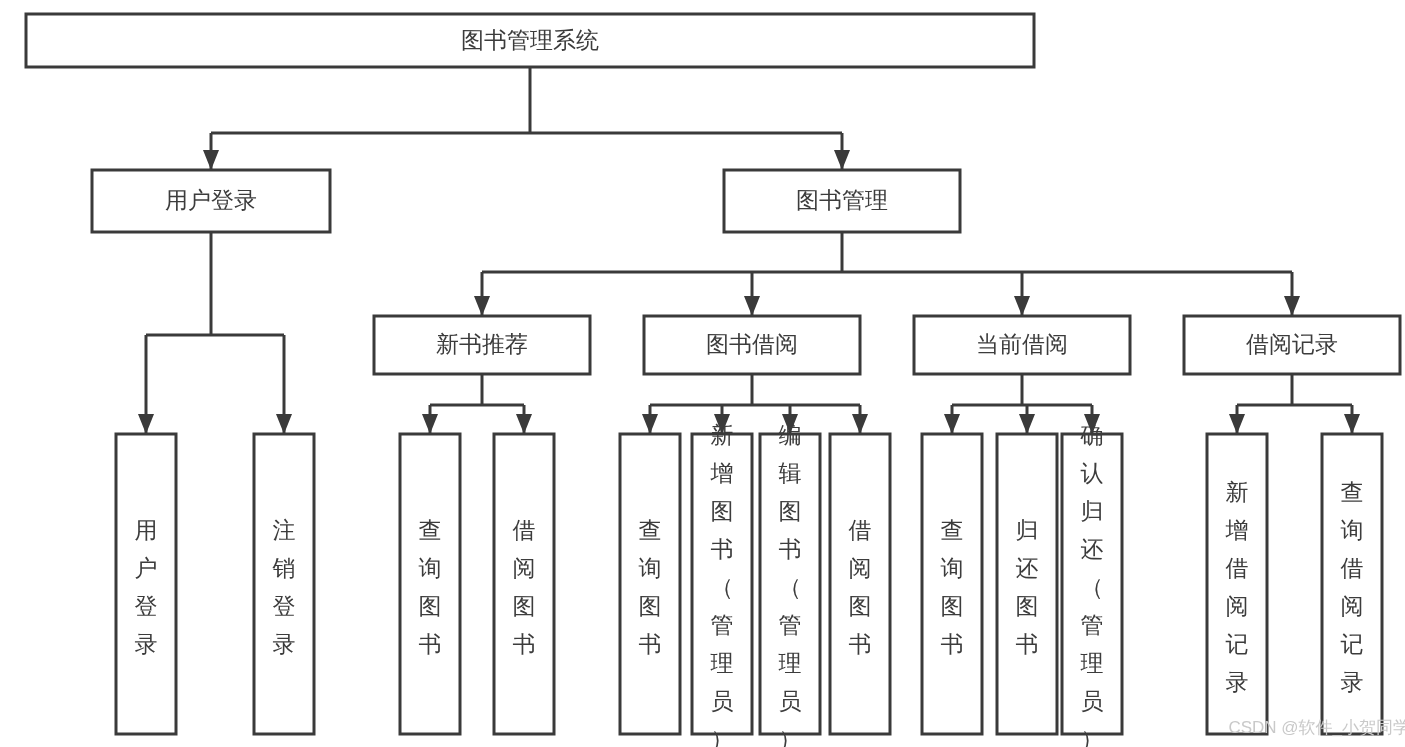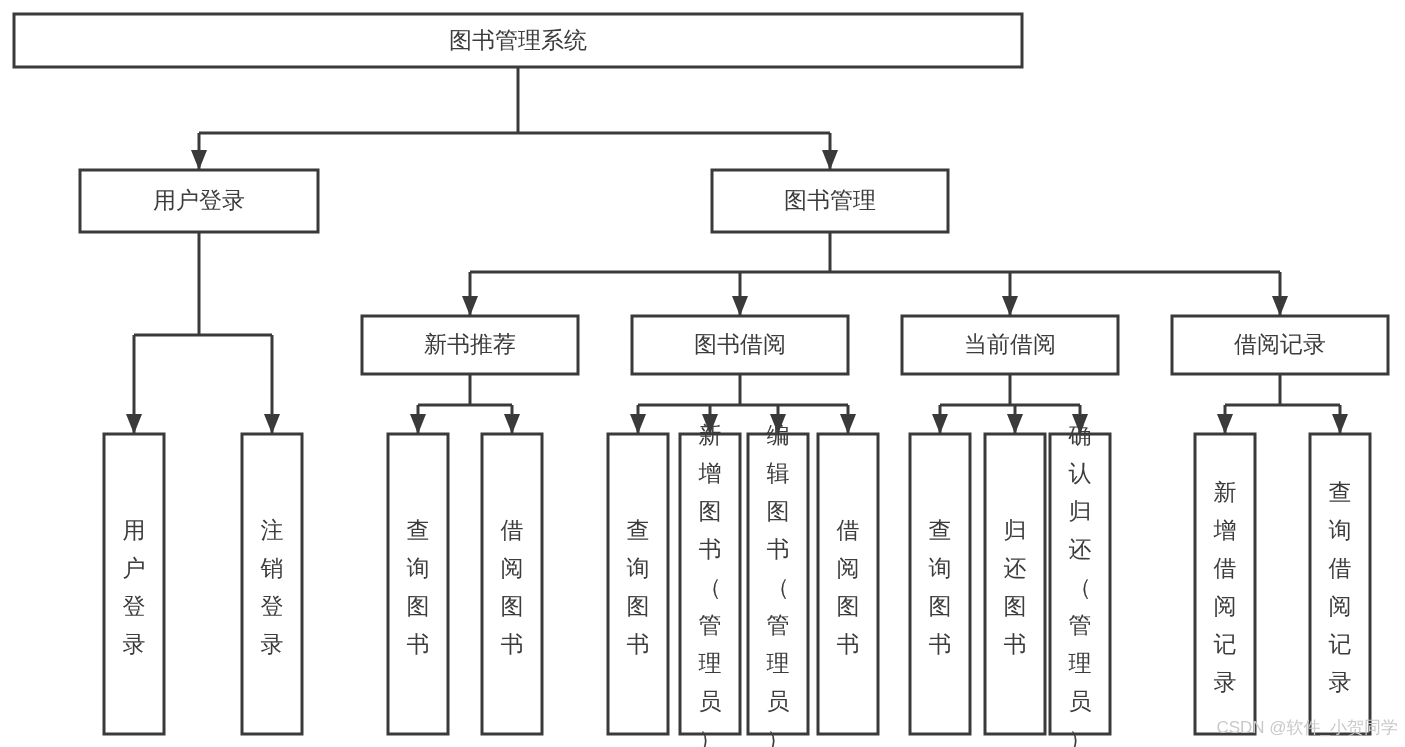--- a/index.html
+++ b/index.html
@@ -9,21 +9,21 @@
   }
   body {
     width: 1405px;
     height: 747px;
     font-family: "Liberation Sans", "DejaVu Sans", sans-serif;
     overflow: hidden;
     position: relative;
   }
   #diagram-root {
     position: absolute;
-    left: 0;
+    left: 12px;
     top: 0;
     width: 1125px;
     height: 747px;
   }
   svg.diagram {
     display: block;
     width: 1405px;
     height: 747px;
   }
   .node-box {

